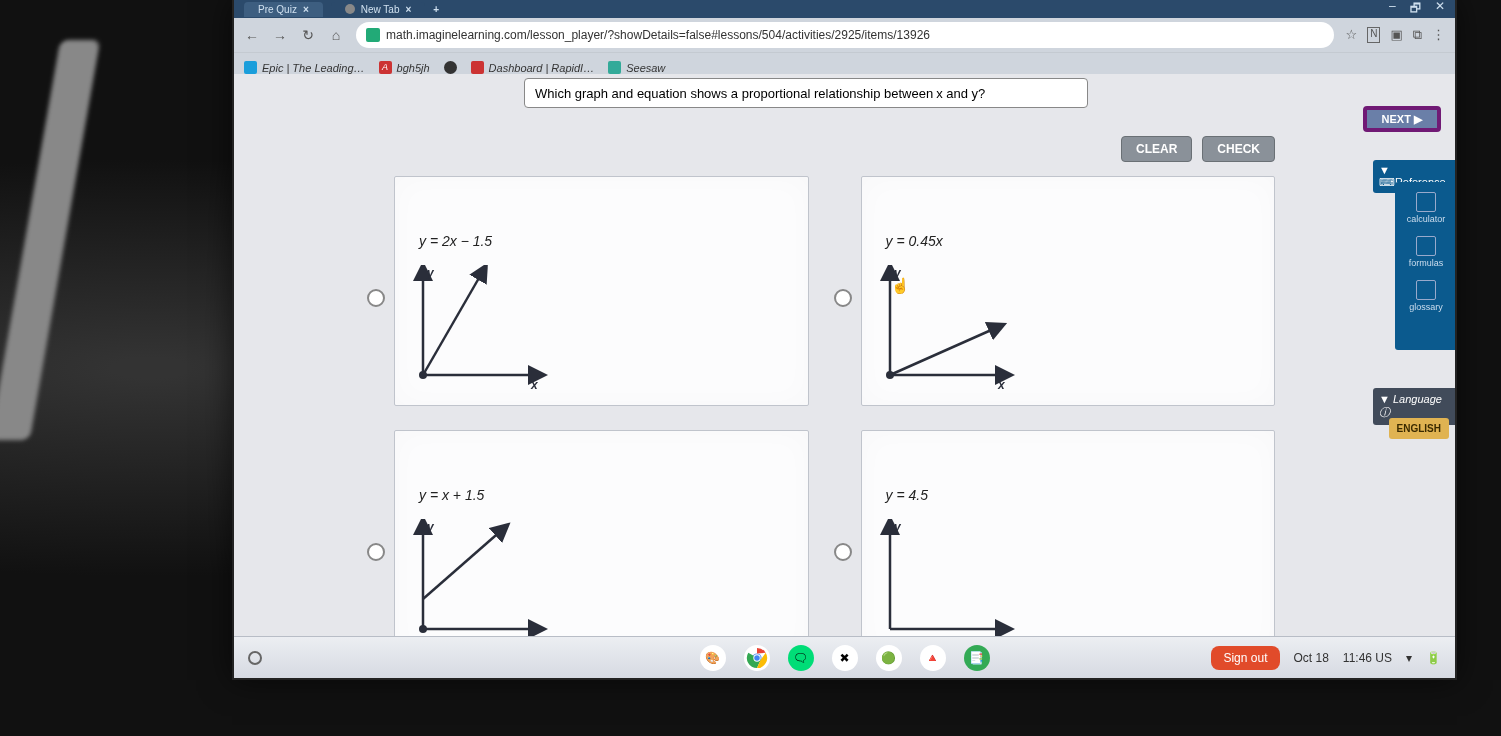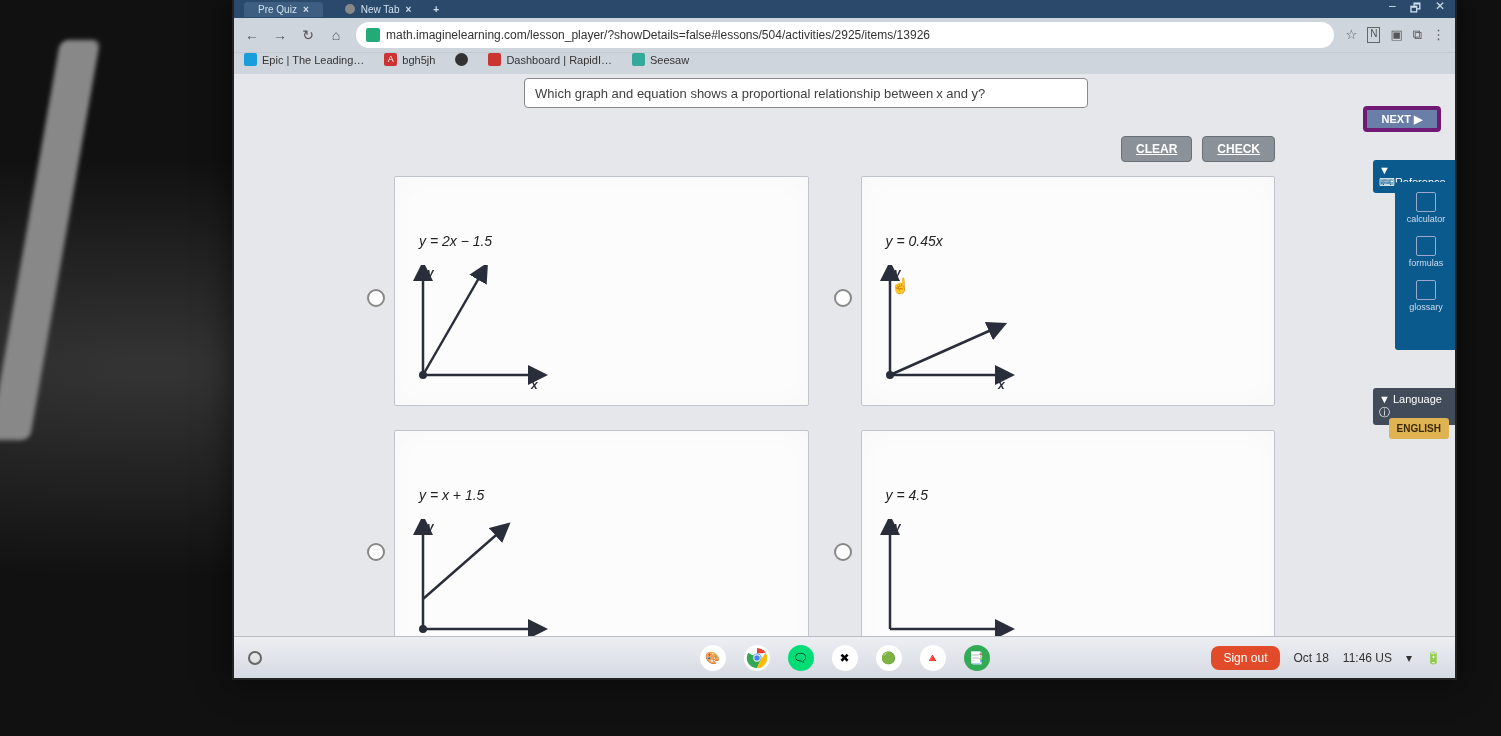--- a/index.html
+++ b/index.html
@@ -32,41 +32,41 @@
   }
   .addrbar .navbtn { width:16px; height:16px; display:flex; align-items:center; justify-content:center; color:#555; font-size:14px;}
   .url {
     flex:1; height:26px; background:#fff; border-radius:13px; display:flex; align-items:center;
     padding:0 10px; font-size:12px; color:#333; gap:6px;
   }
   .url .siteicon { width:14px; height:14px; background:#2a7; border-radius:2px; display:inline-block;}
   .addr-icons { display:flex; gap:10px; color:#555; font-size:13px;}
   .bookmarks {
     height:22px; background:#cfd5dd; border-top:1px solid rgba(0,0,0,.05);
-    display:flex; align-items:flex-start; gap:20px; padding:0 10px; font-size:11px; color:#333;
+    display:flex; align-items:flex-end; gap:14px; padding:0 10px; font-size:11px; color:#333;font-style:italic;
   }
   .bookmarks .bk { display:flex; align-items:center; gap:5px;}
   .bkicon { width:13px; height:13px; display:inline-block; border-radius:2px;}
   
   .content {
     flex:1; background:#e6e7eb; position:relative; overflow:hidden;
   }
   .question-box {
     position:absolute; left:290px; top:4px; width:564px; height:30px;
     background:#fff; border:1px solid #888; border-radius:4px;
-    display:flex; align-items:center; padding:0 10px; font-size:13px; color:#404040;
+    display:flex; align-items:center; padding:0 10px; font-size:13px; color:#000000;
   }
   .question-box .var { }
   .next-btn {
     position:absolute; right:14px; top:32px; width:78px; height:26px;
     background:#6a7fa8; color:#fff; border-radius:4px; font-size:11px; font-weight:bold;
     display:flex; align-items:center; justify-content:center; gap:4px; border:4px solid #701a75;
   }
   .action-btns { position:absolute; right:180px; top:62px; display:flex; gap:10px;}
-  .abtn { height:26px; padding:0 14px; background:#8a9199; color:#fff; border-radius:4px; font-size:12px; font-weight:bold; display:flex; align-items:center; border:1px solid #6a7075;text-decoration:underline;}
+  .abtn { height:26px; padding:0 14px; background:#8a9199; color:#fff; border-radius:4px; font-size:12px; font-weight:bold; display:flex; align-items:center; border:1px solid #6a7075;}
   .answers {
     position:absolute; left:160px; top:102px; right:180px; bottom:0;
     display:grid; grid-template-columns: 1fr 1fr; grid-template-rows: 230px 230px; gap:24px 52px;
   }
   .opt {
     background:#fcfcfd; border:1px solid #c0c4cc; border-radius:2px; position:relative;
     box-shadow: inset 0 0 30px rgba(0,0,0,.02);
   }
   .opt .radio {
     position:absolute; left:-28px; top:112px; width:18px; height:18px; border:2px solid #888;
@@ -78,21 +78,21 @@
   .ref-tab {
     position:absolute; right:-2px; top:86px; width:84px; background:#0b5a8e; color:#fff;
     border-radius:3px 0 0 3px; padding:4px 6px; font-size:11px; display:flex; align-items:center; gap:4px;
   }
   .ref-panel {
     position:absolute; right:-2px; top:108px; width:62px; height:168px; background:#0b5a8e;
     border-radius:3px 0 0 3px; display:flex; flex-direction:column; align-items:center; gap:12px; padding-top:10px;
   }
   .ref-panel .ritem { color:#cde; font-size:9px; text-align:center; display:flex; flex-direction:column; align-items:center; gap:2px;}
   .ref-panel .ricon { width:20px; height:20px; border:1px solid #9ac; border-radius:2px;}
-  .lang-tab { position:absolute; right:-2px; top:314px; width:84px; background:#414b5a; color:#fff; border-radius:3px 0 0 3px; padding:5px 6px; font-size:11px; display:flex; gap:4px; align-items:center;}
+  .lang-tab { position:absolute; right:-2px; top:314px; width:84px; background:#414b5a; color:#fff; border-radius:3px 0 0 3px; padding:5px 6px; font-size:11px; display:flex; gap:4px; align-items:center;font-style:italic;}
   .lang-btn { position:absolute; right:6px; top:344px; background:#e0b352; color:#3a2a00; font-size:10px; font-weight:bold; padding:5px 8px; border-radius:3px;}
   
   .shelf {
     height:42px; background:linear-gradient(#eceef2,#d6dae2);
     display:flex; align-items:center; padding:0 14px; gap:14px; position:relative;
     border-top:1px solid #b8bdc6;
   }
   .shelf .launcher { width:14px; height:14px; border:2px solid #666; border-radius:50%;}
   .shelf .apps { position:absolute; left:50%; transform:translateX(-50%); display:flex; gap:18px;}
   .shelf .app { width:26px; height:26px; border-radius:50%; display:flex; align-items:center; justify-content:center; font-size:12px;}

